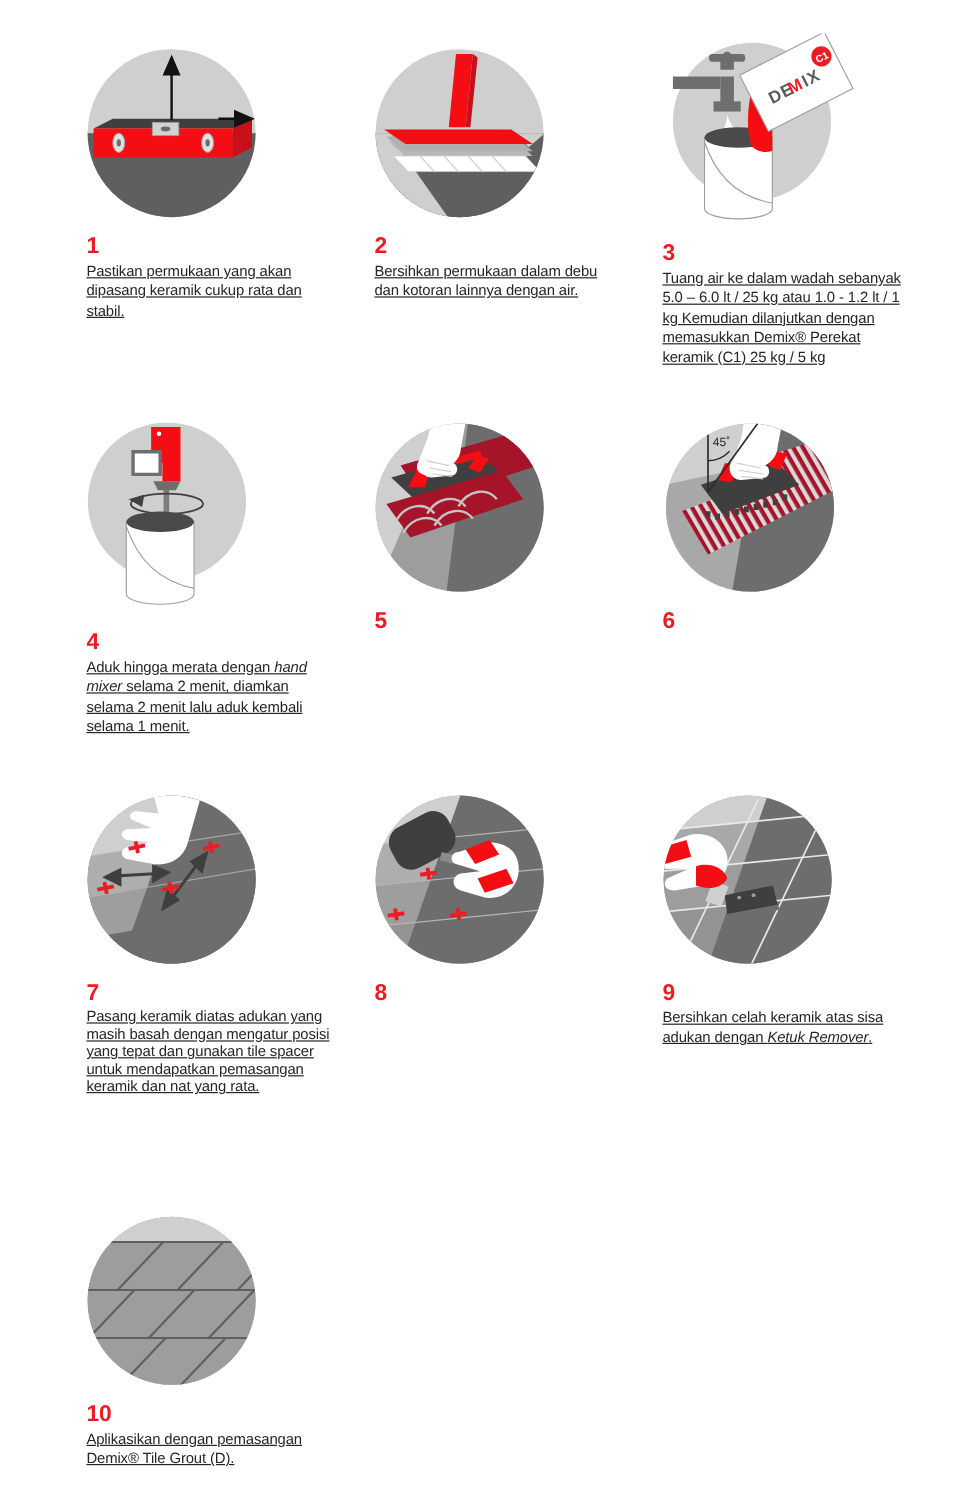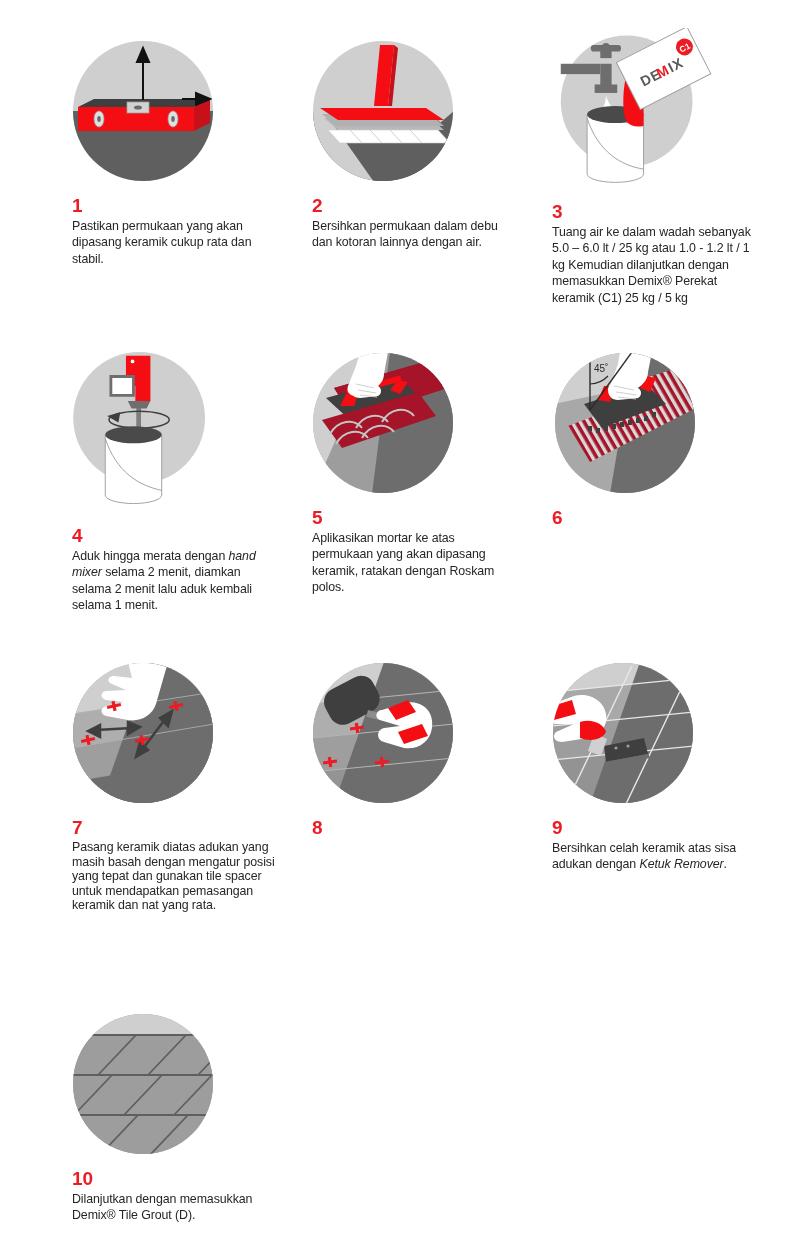--- a/index.html
+++ b/index.html
@@ -34,20 +34,21 @@
     line-height:20px;
     letter-spacing:0px;
     margin-bottom:2px;
   }
   .body{
     font-size:12.4px;
     line-height:16.4px;
     color:#262626;
     max-width:205px;
     letter-spacing:-0.1px;
+    text-decoration:underline;
   }
   .body.tight{line-height:14.6px;max-width:215px;}
   .body em{font-style:italic;}
   .art-offset-3{margin-left:6px;margin-top:-12px;}
   .art-offset-6{margin-left:2px;}
 </style>
 </head>
 <body>
 
 <div class="sheet">
@@ -232,21 +233,20 @@
           </g>
           <g stroke="#cfcfcf" stroke-width="1" fill="none">
             <line x1="44" y1="32" x2="62" y2="36"></line>
             <line x1="46" y1="38" x2="64" y2="41"></line>
             <line x1="48" y1="43" x2="65" y2="45"></line>
           </g>
         </g>
       </svg>
       <div class="caption">
         <div class="num">5</div>
-        <div class="body">Aplikasikan mortar ke atas permukaan yang akan dipasang keramik, ratakan dengan Roskam polos.</div>
       </div>
     </div>
 
     <div class="step">
       <svg class="art art-offset-6" viewBox="0 0 142 142">
         <defs>
           <clipPath id="c6">
               <circle cx="71" cy="71" r="70"></circle>
             </clipPath>
           <pattern id="ribs" width="7" height="7" patternUnits="userSpaceOnUse" patternTransform="rotate(-30)">
@@ -488,19 +488,19 @@
             <line x1="40" y1="62" x2="2" y2="102"></line>
             <line x1="90" y1="62" x2="52" y2="102"></line>
             <line x1="140" y1="62" x2="102" y2="102"></line>
             <line x1="66" y1="102" x2="28" y2="142"></line>
             <line x1="116" y1="102" x2="78" y2="142"></line>
           </g>
         </g>
       </svg>
       <div class="caption">
         <div class="num">10</div>
-        <div class="body">Dilanjutkan dengan memasukkan Demix® Tile Grout (D).</div>
+        <div class="body">Aplikasikan dengan pemasangan Demix® Tile Grout (D).</div>
       </div>
     </div>
 
   </div>
 
 </div>
 
 </body></html>

